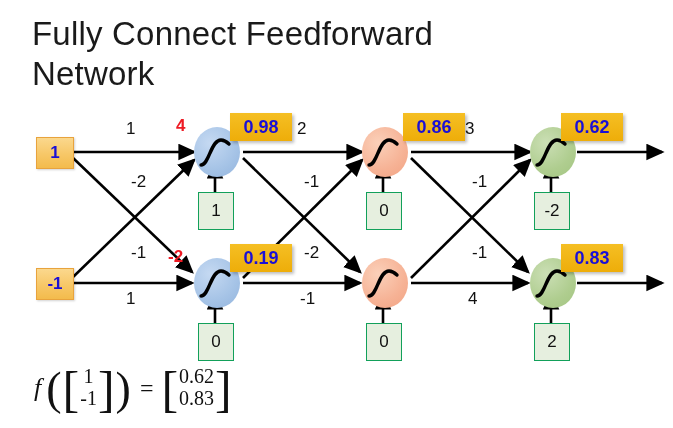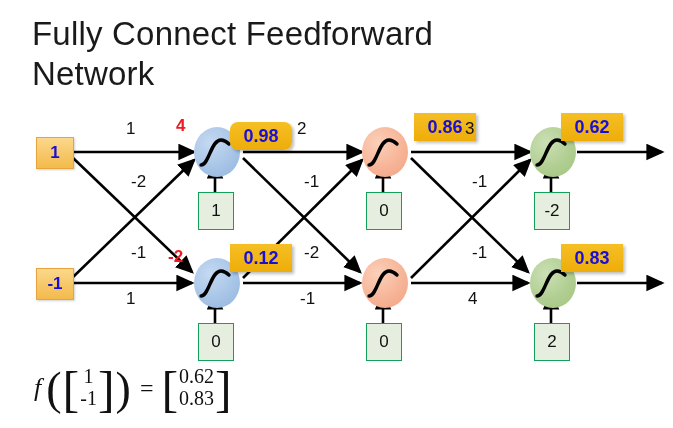--- a/index.html
+++ b/index.html
@@ -122,25 +122,25 @@
   <div class="neuron blue" style="left:194px;top:127px;">
     <svg width="46" height="50" viewBox="0 0 46 50">
       <path d="M7,38 C11,38 13,33 16,26 C19,19 22,13 27,13 C31,13 33,15 35,17" stroke="#000" stroke-width="3.4" fill="none" stroke-linecap="round"></path>
     </svg>
   </div>
   <div class="neuron blue" style="left:194px;top:258px;">
     <svg width="46" height="50" viewBox="0 0 46 50">
       <path d="M7,38 C11,38 13,33 16,26 C19,19 22,13 27,13 C31,13 33,15 35,17" stroke="#000" stroke-width="3.4" fill="none" stroke-linecap="round"></path>
     </svg>
   </div>
-  <div class="valbox" style="left:230px;top:122px;border-radius:8px;">
+  <div class="valbox" style="left:230px;top:113px;">
     <span>0.98</span>
   </div>
   <div class="valbox" style="left:230px;top:244px;">
-    <span>0.12</span>
+    <span>0.19</span>
   </div>
   <div class="bias" style="left:198px;top:192px;">
     <span>1</span>
   </div>
   <div class="bias" style="left:198px;top:323px;">
     <span>0</span>
   </div>
   <div class="zlab" style="left:176px;top:116px;">4</div>
   <div class="zlab" style="left:168px;top:247px;">-2</div>
   <div class="wlab" style="left:126px;top:119px;">1</div>
@@ -151,21 +151,21 @@
   <div class="neuron orange" style="left:362px;top:127px;">
     <svg width="46" height="50" viewBox="0 0 46 50">
       <path d="M7,38 C11,38 13,33 16,26 C19,19 22,13 27,13 C31,13 33,15 35,17" stroke="#000" stroke-width="3.4" fill="none" stroke-linecap="round"></path>
     </svg>
   </div>
   <div class="neuron orange" style="left:362px;top:258px;">
     <svg width="46" height="50" viewBox="0 0 46 50">
       <path d="M7,38 C11,38 13,33 16,26 C19,19 22,13 27,13 C31,13 33,15 35,17" stroke="#000" stroke-width="3.4" fill="none" stroke-linecap="round"></path>
     </svg>
   </div>
-  <div class="valbox" style="left:414px;top:113px;">
+  <div class="valbox" style="left:403px;top:113px;">
     <span>0.86</span>
   </div>
   <div class="bias" style="left:366px;top:192px;">
     <span>0</span>
   </div>
   <div class="bias" style="left:366px;top:323px;">
     <span>0</span>
   </div>
   <div class="wlab" style="left:297px;top:119px;">2</div>
   <div class="wlab" style="left:304px;top:172px;">-1</div>

